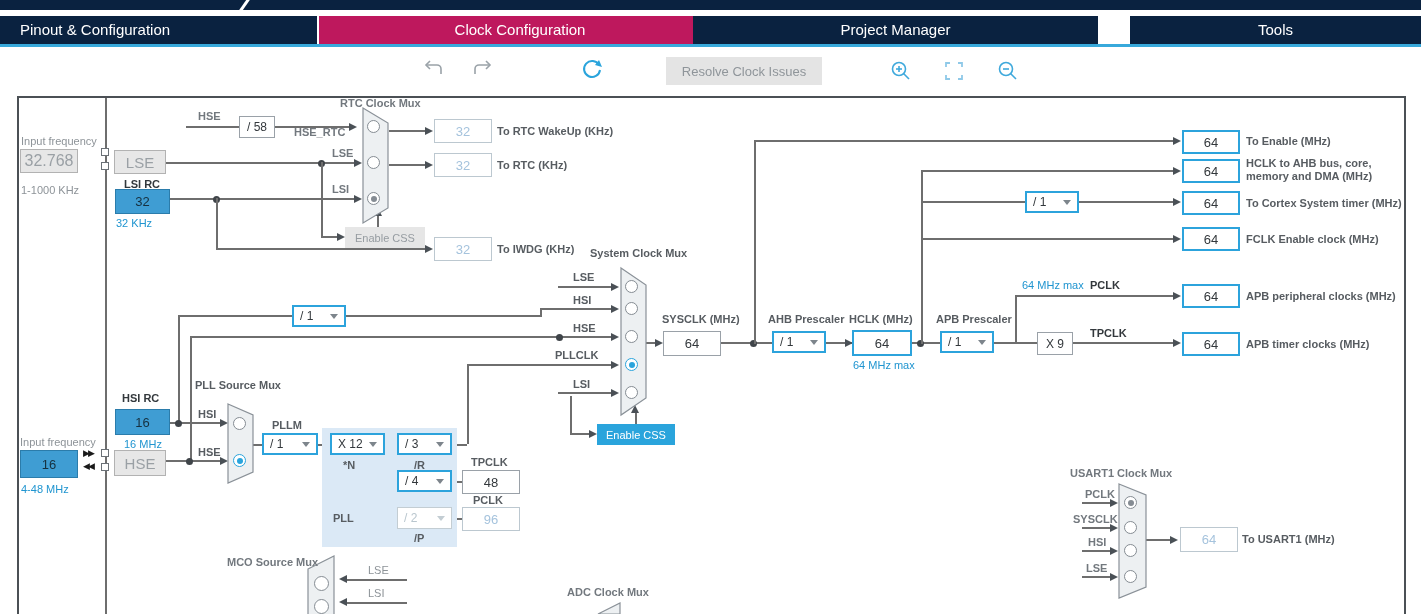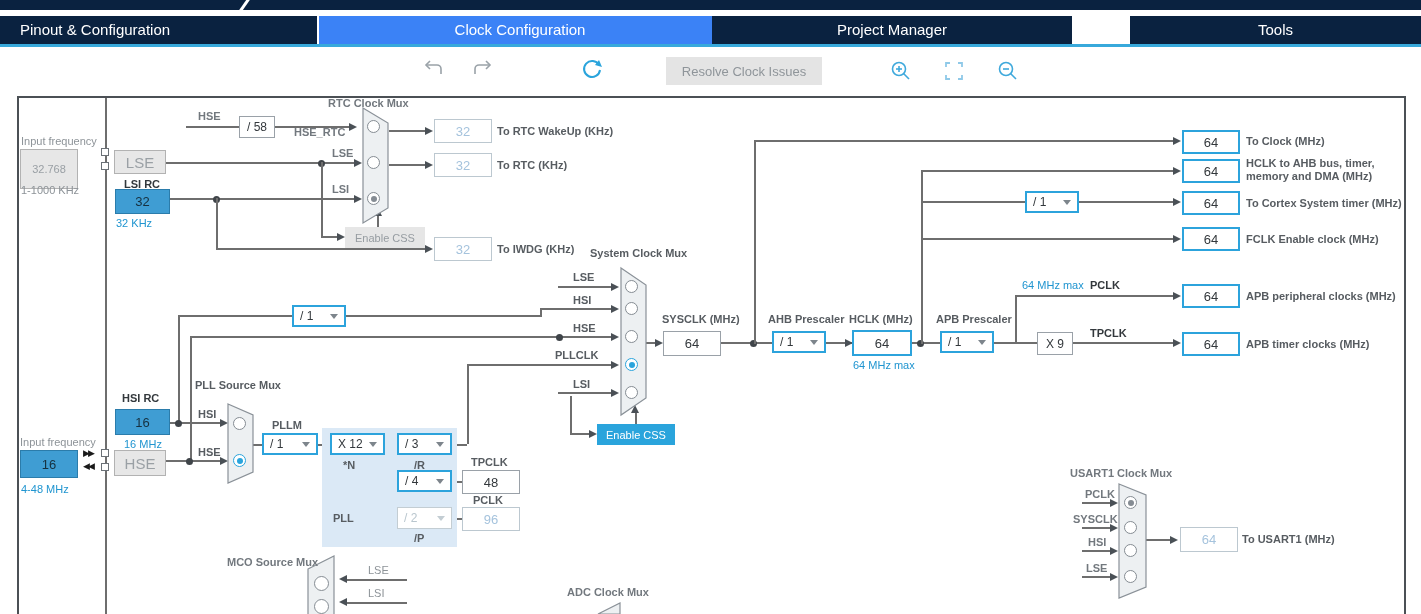--- a/index.html
+++ b/index.html
@@ -3,21 +3,21 @@
 <meta charset="utf-8">
 <style>
   *{margin:0;padding:0;box-sizing:border-box;font-family:"Liberation Sans",sans-serif}
   html,body{width:1421px;height:614px;overflow:hidden;background:#fff;position:relative}
   .abs{position:absolute}
   
   .topbar{position:absolute;left:0;top:0;width:1421px;height:10px;background:#0a2240}
   .slash{position:absolute;left:243px;top:-3px;width:3px;height:16px;background:#fff;transform:rotate(35deg)}
   .tab{position:absolute;top:16px;height:28px;color:#fff;font-size:15px;line-height:28px;text-align:center;cursor:pointer}
   .tab.navy{background:#0a2240}
-  .tab.blue{background:#3b82f6}
+  .tab.blue{background:#be185d}
   .tabline{position:absolute;left:0;top:44px;width:1421px;height:3px;background:#38a9db}
   
   .resolve{position:absolute;left:666px;top:57px;width:156px;height:28px;background:#e4e4e4;color:#8f959a;font-size:13px;display:flex;align-items:center;justify-content:center}
   
   .canvas{position:absolute;left:17px;top:96px;width:1389px;height:528px;border:2px solid #4b5055;background:#fff}
   
   .hl{position:absolute;height:2px;background:#6e6e6e}
   .vl{position:absolute;width:2px;background:#6e6e6e}
   .ar{position:absolute;width:0;height:0;border-top:4px solid transparent;border-bottom:4px solid transparent;border-left:8px solid #4a5056}
   .al{position:absolute;width:0;height:0;border-top:4px solid transparent;border-bottom:4px solid transparent;border-right:8px solid #4a5056}
@@ -54,21 +54,21 @@
 </style>
 </head>
 <body>
 
 <div class="topbar">
     <div class="slash"></div>
   </div>
 
 <div class="tab navy" style="left:0;width:317px;text-align:left;padding-left:20px">Pinout &amp; Configuration</div>
 <div class="tab blue" style="left:319px;width:402px">Clock Configuration</div>
-<div class="tab navy" style="left:712px;width:360px">Project Manager</div>
+<div class="tab navy" style="left:693px;width:405px">Project Manager</div>
 <div class="tab navy" style="left:1130px;width:291px">Tools</div>
 <div class="tabline"></div>
 
 <svg style="left:424px;top:60px" width="20" height="18" viewBox="0 0 20 18">
   <path d="M6 1 L2 5 L6 9" fill="none" stroke="#9aa2a8" stroke-width="1.6"></path>
   <path d="M2 5 H13 a4 4 0 0 1 4 4 V14" fill="none" stroke="#9aa2a8" stroke-width="1.6"></path>
 </svg>
 <svg style="left:472px;top:60px" width="20" height="18" viewBox="0 0 20 18">
   <path d="M14 1 L18 5 L14 9" fill="none" stroke="#9aa2a8" stroke-width="1.6"></path>
   <path d="M18 5 H7 a4 4 0 0 0 -4 4 V14" fill="none" stroke="#9aa2a8" stroke-width="1.6"></path>
@@ -229,33 +229,33 @@
 <div class="radio" style="left:233px;top:417px"></div>
 <div class="radio selb" style="left:233px;top:454px"></div>
 <div class="radio big" style="left:314px;top:576px"></div>
 <div class="radio big" style="left:314px;top:599px"></div>
 <div class="radio selg" style="left:1124px;top:496px"></div>
 <div class="radio" style="left:1124px;top:521px"></div>
 <div class="radio" style="left:1124px;top:544px"></div>
 <div class="radio" style="left:1124px;top:570px"></div>
 
 <div class="glbl" style="left:21px;top:135px">Input frequency</div>
-<div class="graybox" style="left:20px;top:149px;width:58px;height:40px;font-size:11px">32.768</div>
+<div class="graybox" style="left:20px;top:149px;width:58px;height:24px;font-size:16px">32.768</div>
 <div class="glbl" style="left:21px;top:184px">1-1000 KHz</div>
 <div class="pin" style="left:101px;top:148px"></div>
 <div class="pin" style="left:101px;top:162px"></div>
 <div class="graybox" style="left:114px;top:150px;width:52px;height:24px">LSE</div>
 <div class="dlbl" style="left:124px;top:178px">LSI RC</div>
 <div class="bluebox" style="left:115px;top:189px;width:55px;height:25px">32</div>
 <div class="bluetxt" style="left:116px;top:217px">32 KHz</div>
 
 <div class="mlbl" style="left:198px;top:110px">HSE</div>
 <div class="vbox" style="left:239px;top:116px;width:36px;height:22px;font-size:12px">/ 58</div>
 <div class="mlbl" style="left:294px;top:126px">HSE_RTC</div>
-<div class="mlbl" style="left:328px;top:97px">RTC Clock Mux</div>
+<div class="mlbl" style="left:340px;top:97px">RTC Clock Mux</div>
 <div class="mlbl" style="left:332px;top:147px">LSE</div>
 <div class="mlbl" style="left:332px;top:183px">LSI</div>
 <div class="btn-gray" style="left:345px;top:227px;width:80px;height:21px">Enable CSS</div>
 <div class="vbox dim" style="left:434px;top:119px;width:58px;height:24px">32</div>
 <div class="lbl" style="left:497px;top:125px">To RTC WakeUp (KHz)</div>
 <div class="vbox dim" style="left:434px;top:153px;width:58px;height:24px">32</div>
 <div class="lbl" style="left:497px;top:159px">To RTC (KHz)</div>
 <div class="vbox dim" style="left:434px;top:237px;width:58px;height:24px">32</div>
 <div class="lbl" style="left:497px;top:243px">To IWDG (KHz)</div>
 
@@ -289,23 +289,23 @@
 <div class="bluetxt" style="left:1022px;top:279px">64 MHz max</div>
 <div class="dlbl" style="left:1090px;top:279px">PCLK</div>
 <div class="vbox" style="left:1037px;top:332px;width:36px;height:23px;font-size:12px">X 9</div>
 <div class="dlbl" style="left:1090px;top:327px">TPCLK</div>
 <div class="dd" style="left:1025px;top:191px;width:54px;height:22px">
     <span>/ 1</span>
     <span class="chev"></span>
   </div>
 
 <div class="vbox hot" style="left:1182px;top:130px;width:58px;height:24px">64</div>
-<div class="lbl" style="left:1246px;top:135px">To Clock (MHz)</div>
+<div class="lbl" style="left:1246px;top:135px">To Enable (MHz)</div>
 <div class="vbox hot" style="left:1182px;top:159px;width:58px;height:24px">64</div>
-<div class="lbl" style="left:1246px;top:157px">HCLK to AHB bus, timer,</div>
+<div class="lbl" style="left:1246px;top:157px">HCLK to AHB bus, core,</div>
 <div class="lbl" style="left:1246px;top:170px">memory and DMA (MHz)</div>
 <div class="vbox hot" style="left:1182px;top:191px;width:58px;height:24px">64</div>
 <div class="lbl" style="left:1246px;top:197px">To Cortex System timer (MHz)</div>
 <div class="vbox hot" style="left:1182px;top:227px;width:58px;height:24px">64</div>
 <div class="lbl" style="left:1246px;top:233px">FCLK Enable clock (MHz)</div>
 <div class="vbox hot" style="left:1182px;top:284px;width:58px;height:24px">64</div>
 <div class="lbl" style="left:1246px;top:290px">APB peripheral clocks (MHz)</div>
 <div class="vbox hot" style="left:1182px;top:332px;width:58px;height:24px">64</div>
 <div class="lbl" style="left:1246px;top:338px">APB timer clocks (MHz)</div>
 

